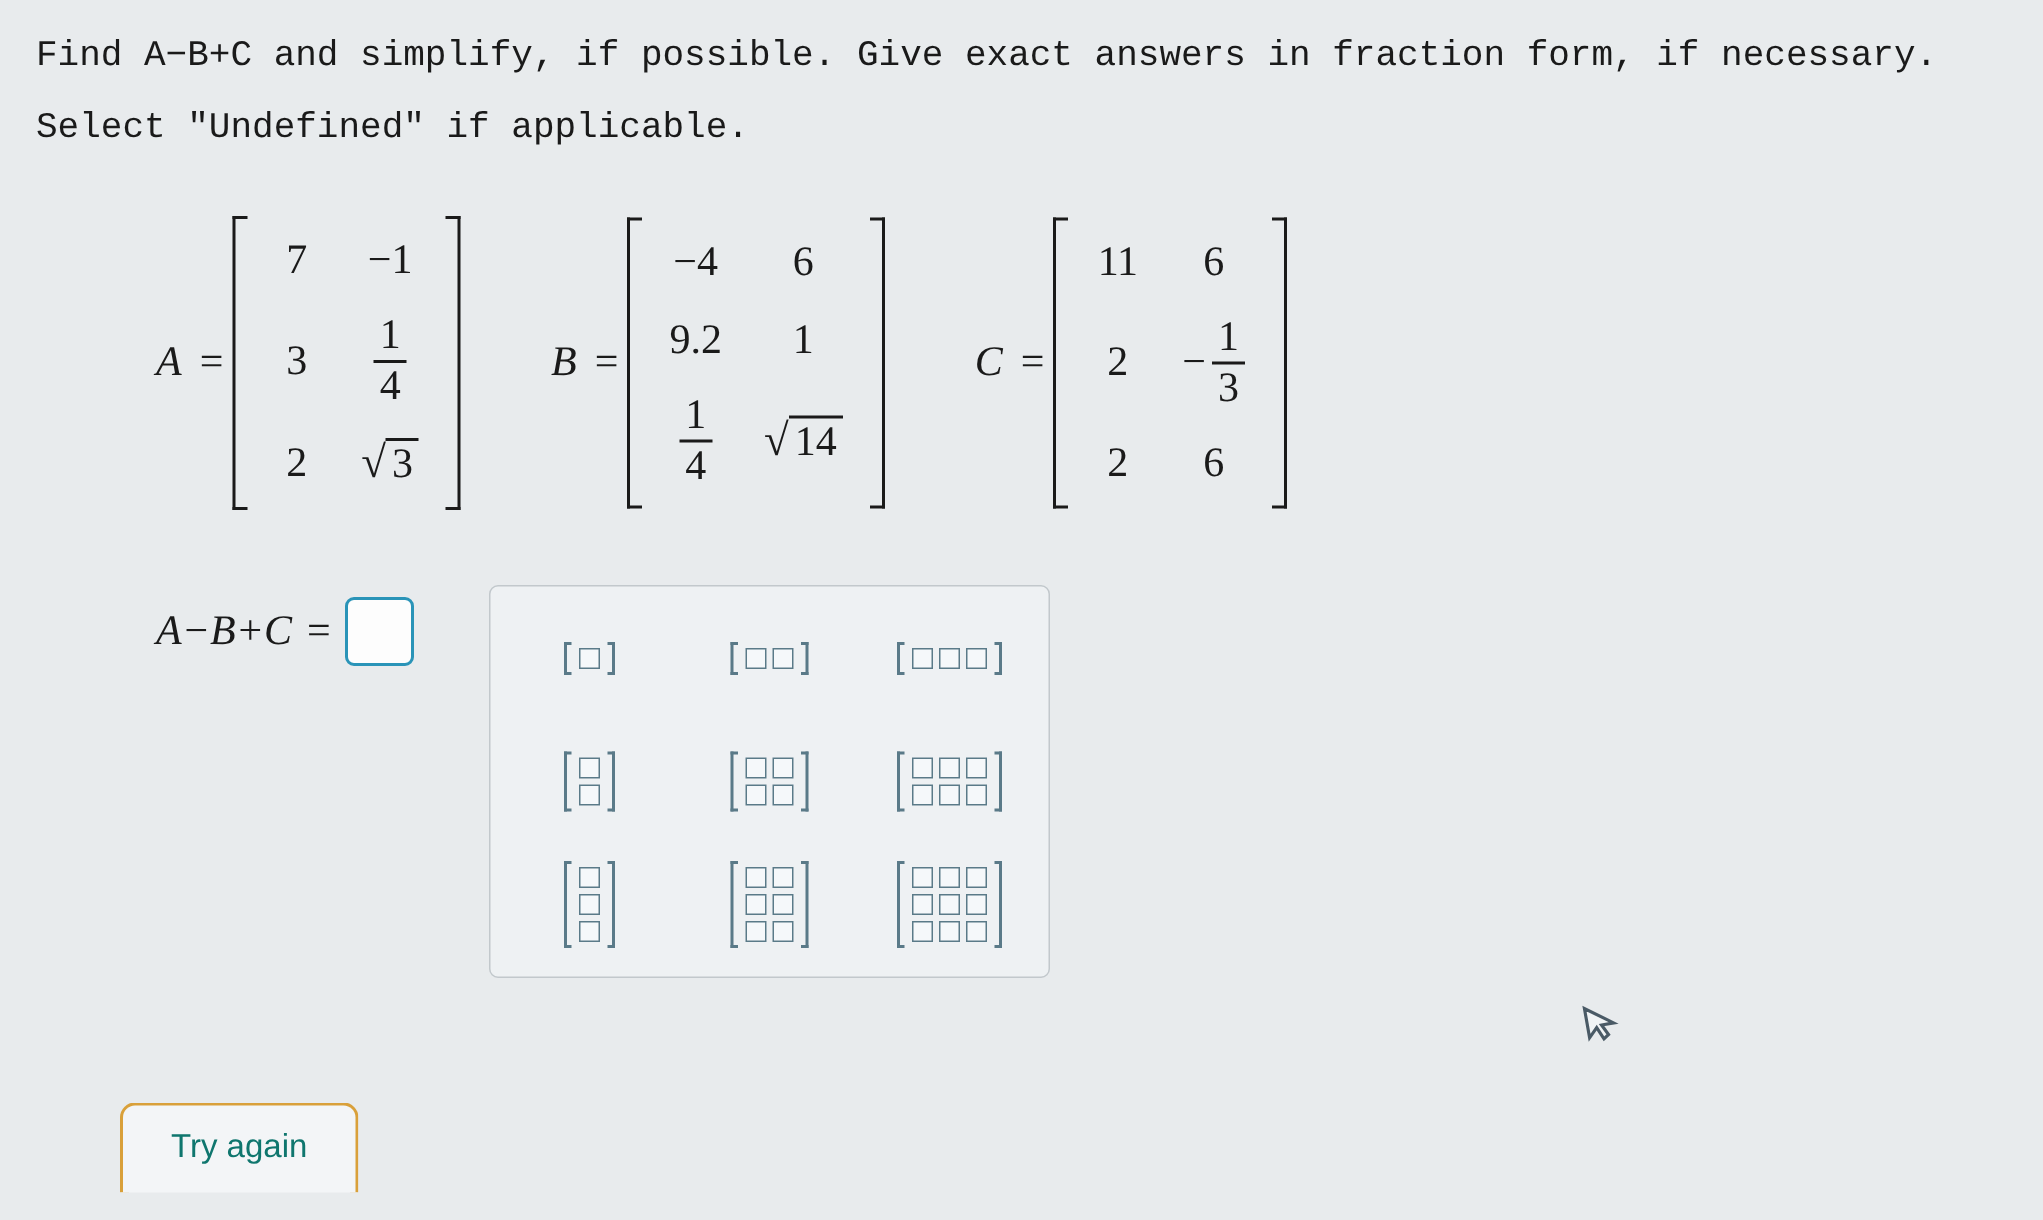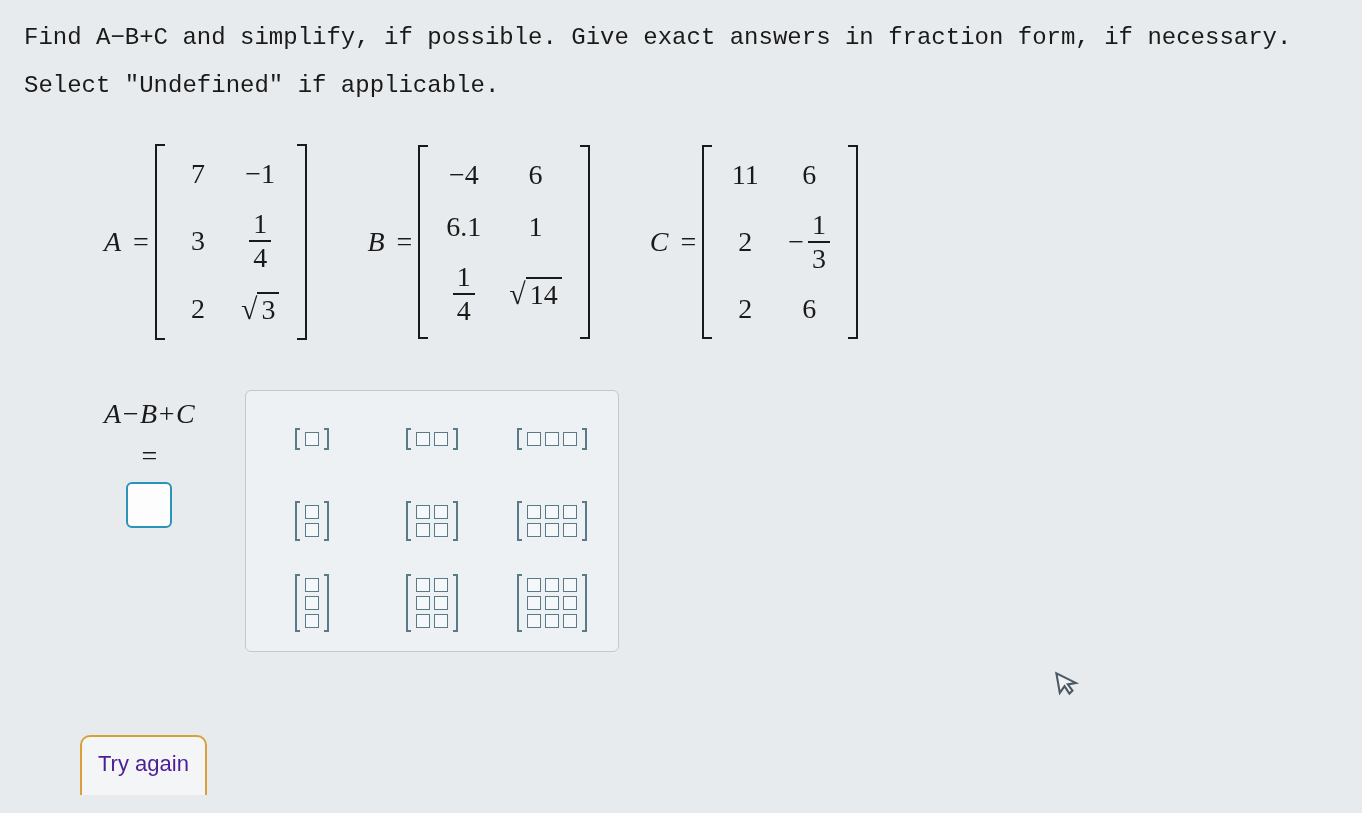--- a/index.html
+++ b/index.html
@@ -90,21 +90,21 @@
   }
 
   .answer-row {
     display: flex;
     align-items: flex-start;
     gap: 50px;
     margin-left: 80px;
     font-family: "Times New Roman", serif;
     font-size: 28px;
   }
-  .answer-expr { display: flex; align-items: center; gap: 10px; margin-top: 8px; flex-direction: column;}
+  .answer-expr { display: flex; align-items: center; gap: 10px; margin-top: 8px;}
   .answer-box {
     width: 46px;
     height: 46px;
     border: 2px solid #2a94b8;
     border-radius: 6px;
     background: #fdfdfd;
   }
 
   .palette {
     border: 1px solid #c2c8cc;
@@ -152,24 +152,24 @@
     background: #f5f8fa;
   }
 
   .try-again {
     position: absolute;
     left: 80px;
     bottom: 18px;
     border: 2px solid #d9a03a;
     border-bottom: none;
     border-radius: 10px 10px 0 0;
-    padding: 14px 16px 18px;
+    padding: 14px 32px 18px;
     background: #f3f5f7;
     font-size: 22px;
-    color: #4c1d95;
+    color: #0f766e;
     cursor: pointer;
     font-family: Arial, sans-serif;
   }
 
   .cursor-icon {
     position: absolute;
     right: 280px;
     bottom: 110px;
     font-size: 30px;
     color: #4a5a66;
@@ -217,21 +217,21 @@
   </div>
 
   <div class="mat-wrap">
     <span class="mat-label">B</span>
     <span class="eq">=</span>
     <span class="matrix">
       <span class="bracket left"></span>
       <span class="mat-body">
         <span class="cell">−4</span>
         <span class="cell">6</span>
-        <span class="cell">6.1</span>
+        <span class="cell">9.2</span>
         <span class="cell">1</span>
         <span class="cell">
           <span class="frac">
             <span class="num">1</span>
             <span class="den">4</span>
           </span>
         </span>
         <span class="cell">
           <span class="sqrt">
               <span class="rad">√</span>

